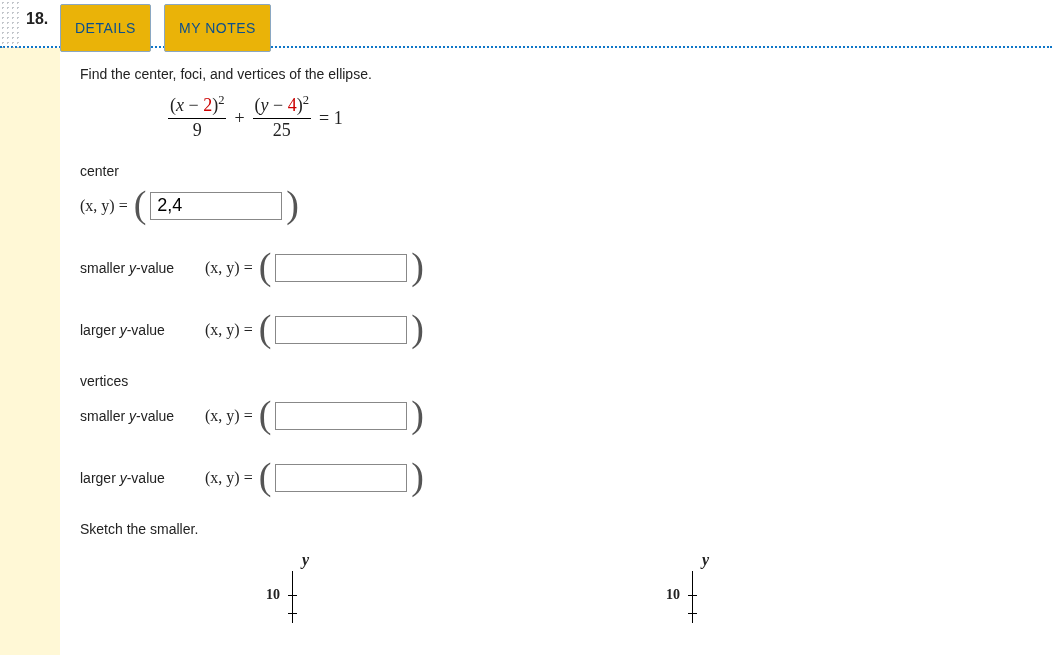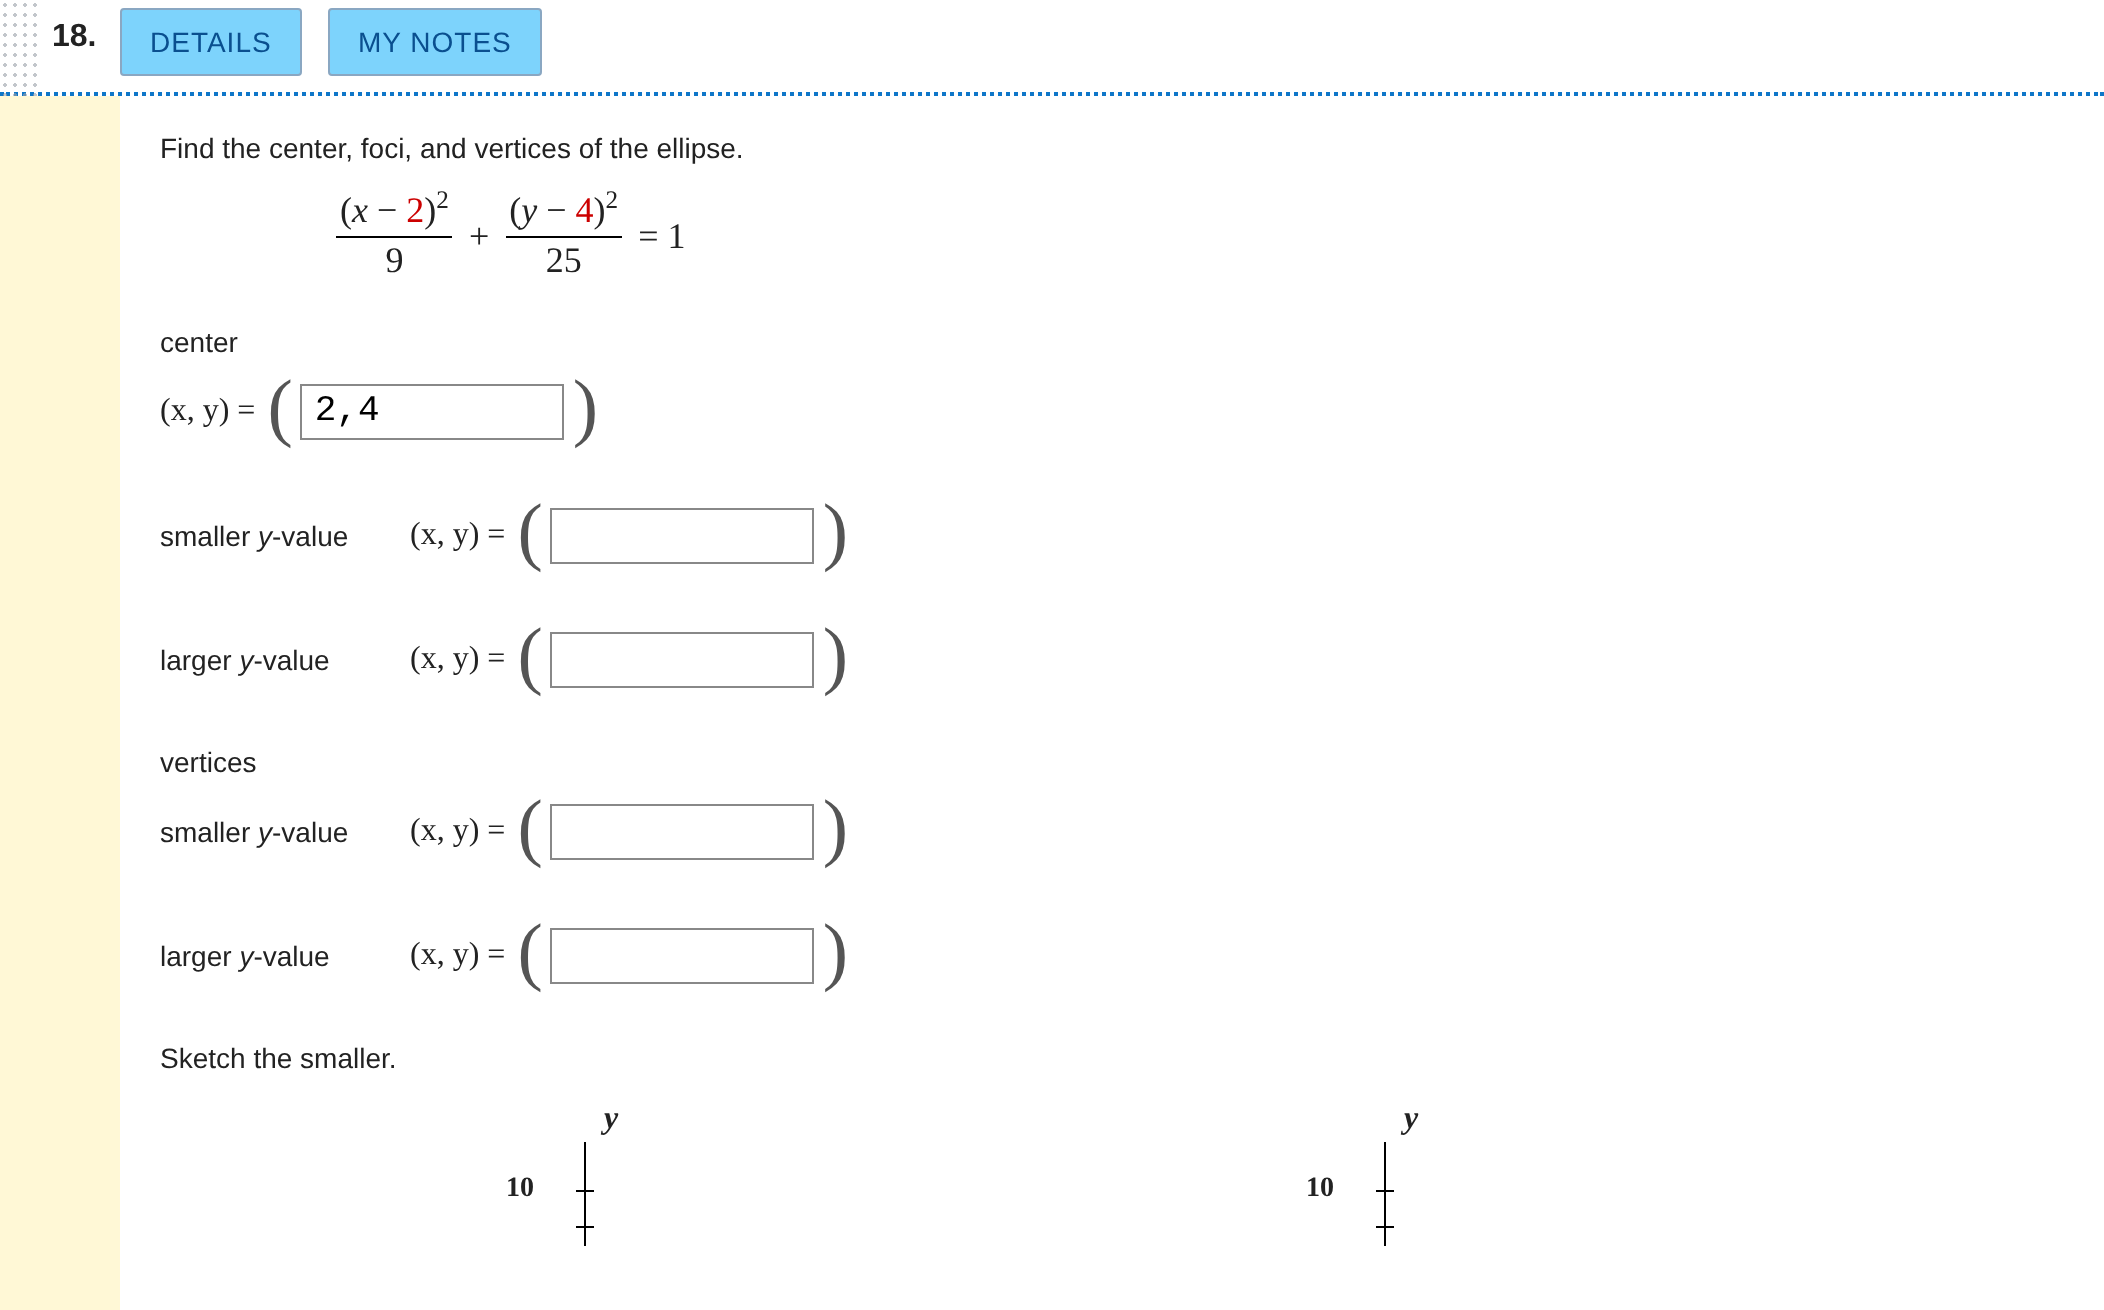--- a/index.html
+++ b/index.html
@@ -31,22 +31,22 @@
   }
   .qnum {
     position: absolute;
     left: 26px; top: 10px;
     font-weight: bold;
     font-size: 16px;
   }
   .tabbtn {
     position: absolute;
     top: 4px;
-    height: 34px;
-    background: #7dd3fc;
+    height: 48px;
+    background: #eab308;
     border: 1px solid #8aa7c2;
     color: #0a4f8f;
     font-weight: 400;
     font-size: 14px;
     letter-spacing: .5px;
     padding: 0 14px;
     display: inline-flex;
     align-items: center;
     border-radius: 2px;
     cursor: pointer;
@@ -113,21 +113,21 @@
     font-weight: 300;
     color: #555;
     line-height: 1;
     position: relative;
     top: -2px;
   }
   input.ans {
     height: 28px;
     width: 132px;
     border: 1px solid #888;
-    font-family: Liberation Mono, monospace;
+    font-family: Liberation Sans, sans-serif;
     font-size: 18px;
     padding: 2px 6px;
     margin: 0 4px;
   }
   .sketch-row {
     display: flex;
     gap: 320px;
     margin-top: 6px;
     padding-left: 160px;
   }
@@ -157,21 +157,21 @@
     background: #000;
   }
   .axis .tick2 {
     position: absolute;
     left: 48px; top: 62px;
     width: 9px; height: 1px;
     background: #000;
   }
   .axis .val {
     position: absolute;
-    left: 13px; top: 36px;
+    left: 26px; top: 36px;
     font-family: "Times New Roman", serif;
     font-weight: bold;
     font-size: 14px;
   }
 </style>
 </head>
 <body>
 
 <div class="outer">
   <div class="header">

